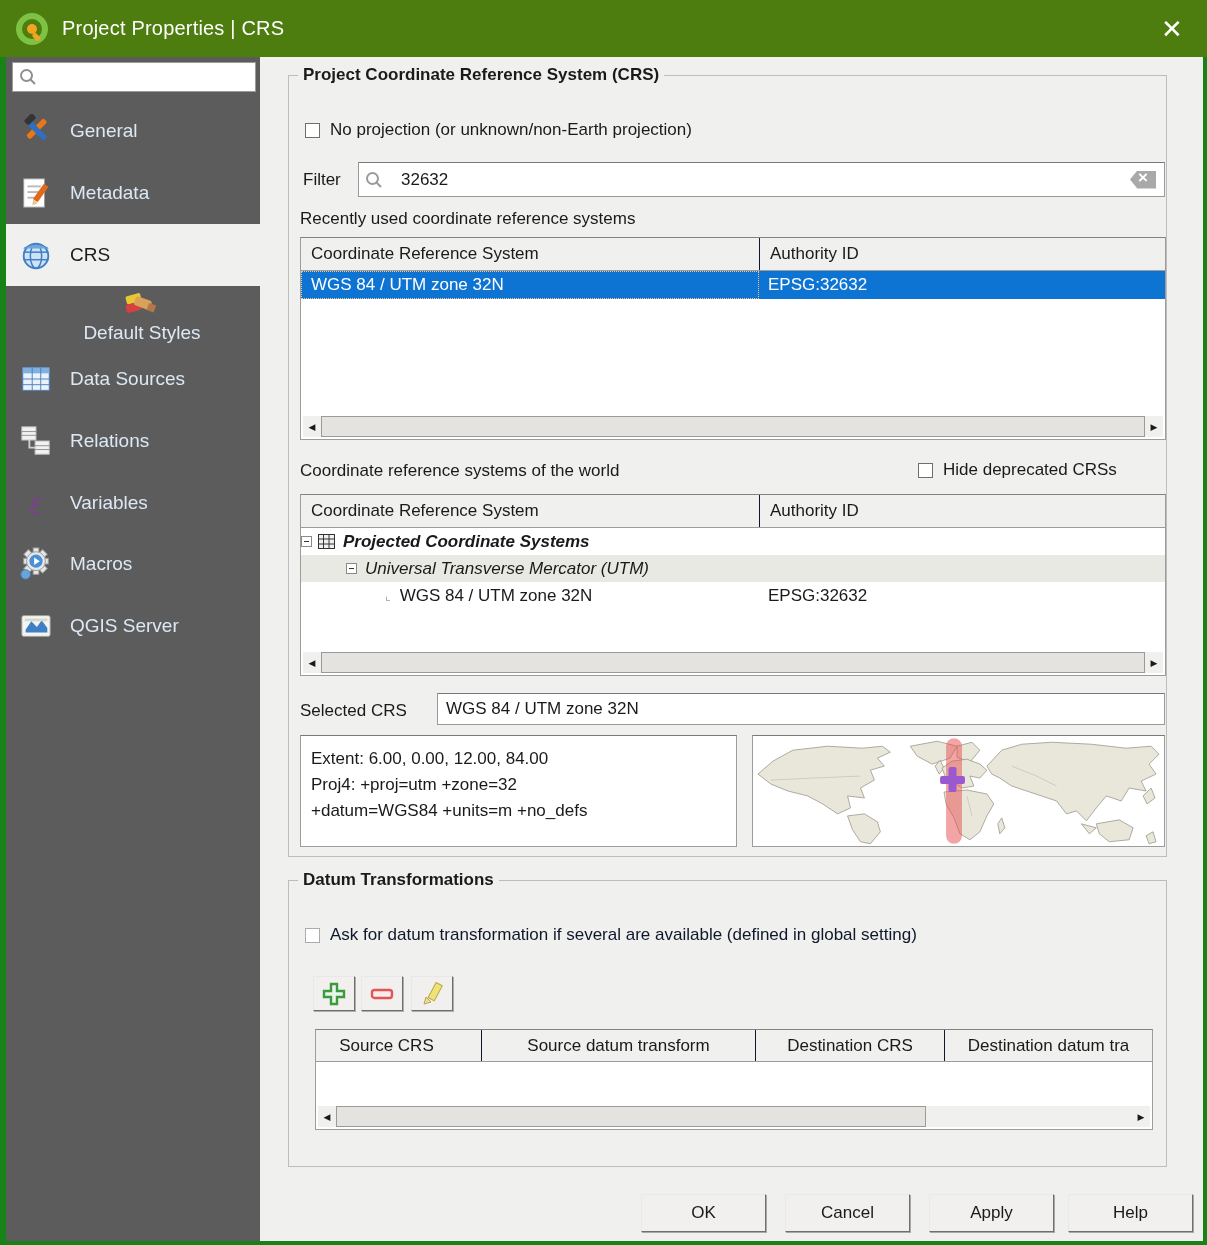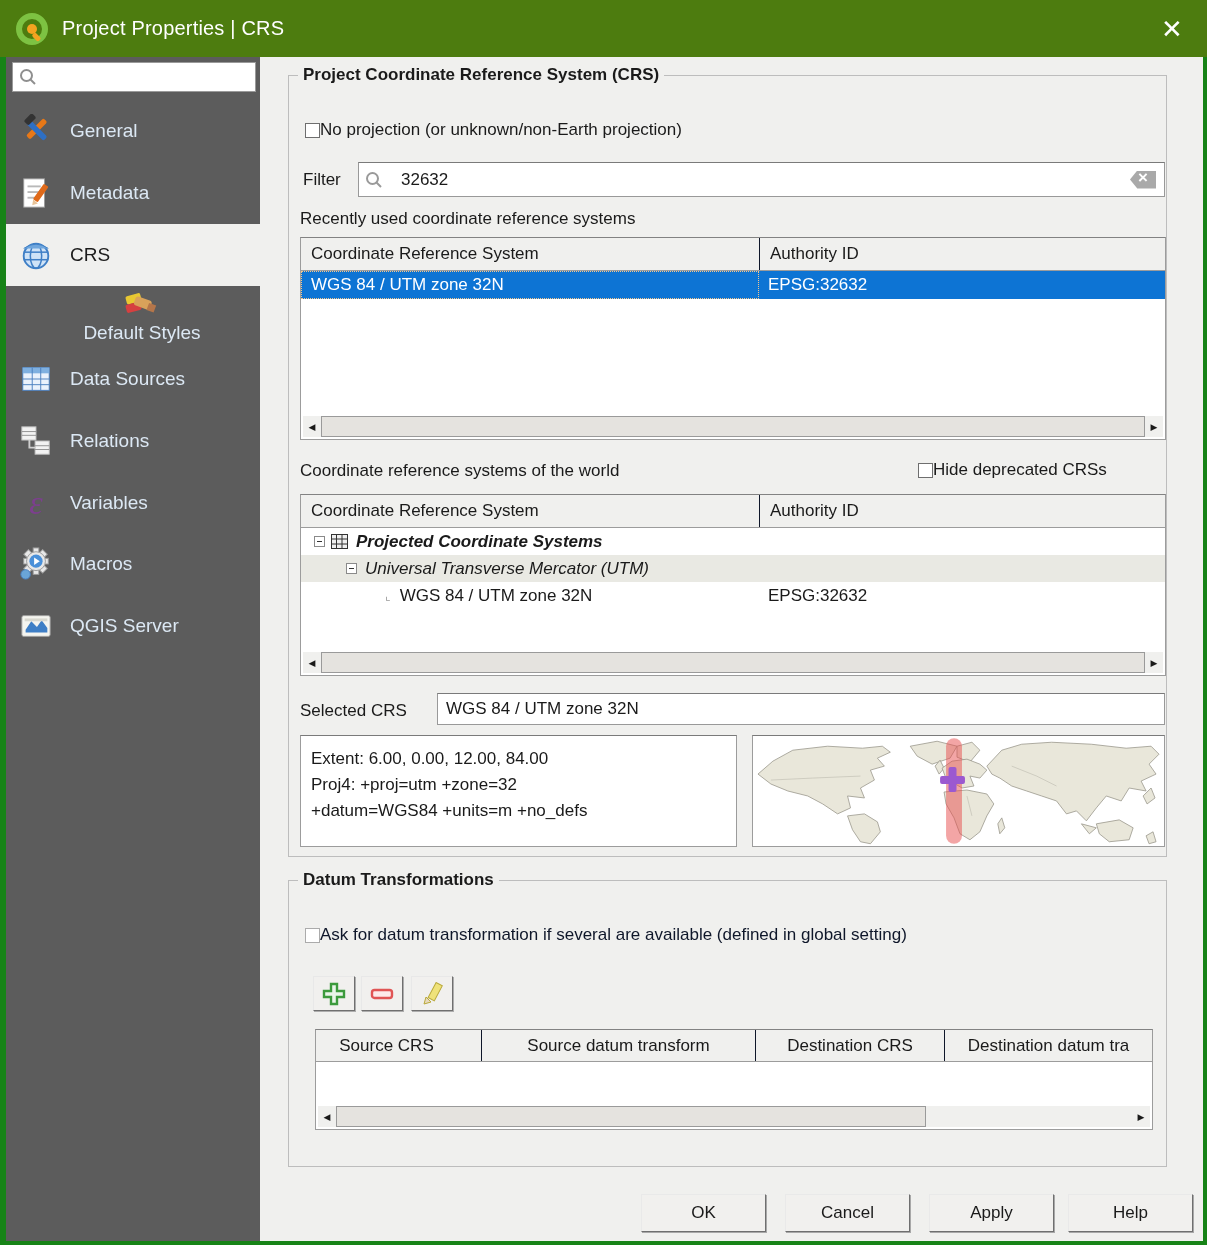--- a/index.html
+++ b/index.html
@@ -32,21 +32,21 @@
 
   
   .main { position:absolute; left:260px; top:57px; width:943px; height:1184px; background:#f0f0ee; }
 
   .groupbox { position:absolute; border:1px solid #bdbdbd; }
   .groupbox .legend { position:absolute; top:-11px; left:9px; background:#f0f0ee; padding:0 5px;
                       font-weight:bold; font-size:17px; white-space:nowrap; }
 
   .checkbox { width:15px; height:15px; background:#fff; border:1px solid #6e6e6e; flex:none; }
   .checkbox.disabled { border-color:#ababab; }
-  .cb-row { position:absolute; display:flex; align-items:center; }
+  .cb-row { position:absolute; display:flex; align-items:center; gap:10px; }
   .cb-row .cb-label { font-size:17px; }
   .cb-row.disabled .cb-label { color:#0f172a; }
 
   .label { position:absolute; font-size:17px; white-space:nowrap; }
 
   .lineedit { background:#fff; border:1px solid #999; border-top-color:#7a7a7a; display:flex; align-items:center; }
   .lineedit .le-text { font-size:17px; }
 
   .clear-icon { width:26px; height:18px; background:#a9a9a9; position:relative;
                 clip-path:polygon(28% 0,100% 0,100% 100%,28% 100%,0 50%); }
@@ -282,21 +282,21 @@
       <span class="checkbox"></span>
       <span class="cb-label">Hide deprecated CRSs</span>
     </div>
 
     <div class="table" style="left:40px; top:437px; width:866px; height:182px;">
       <div class="thead">
         <div class="th" style="width:458px;">Coordinate Reference System</div>
         <div class="th" style="flex:1;">Authority ID</div>
       </div>
 
-      <div class="tree-row" style="padding-left:13px;border-radius:8px;">
+      <div class="tree-row" style="border-radius:8px;">
         <span class="expander"></span>
         <svg class="grid-icon" viewBox="0 0 17 15">
           <rect x="0.5" y="0.5" width="16" height="14" fill="#f0f0f0" stroke="#333"></rect>
           <line x1="0" y1="5" x2="17" y2="5" stroke="#333"></line>
             <line x1="0" y1="10" x2="17" y2="10" stroke="#333"></line>
           <line x1="5.5" y1="0" x2="5.5" y2="15" stroke="#333"></line>
             <line x1="11" y1="0" x2="11" y2="15" stroke="#333"></line>
         </svg>
         <span class="tree-label bi">Projected Coordinate Systems</span>
       </div>

